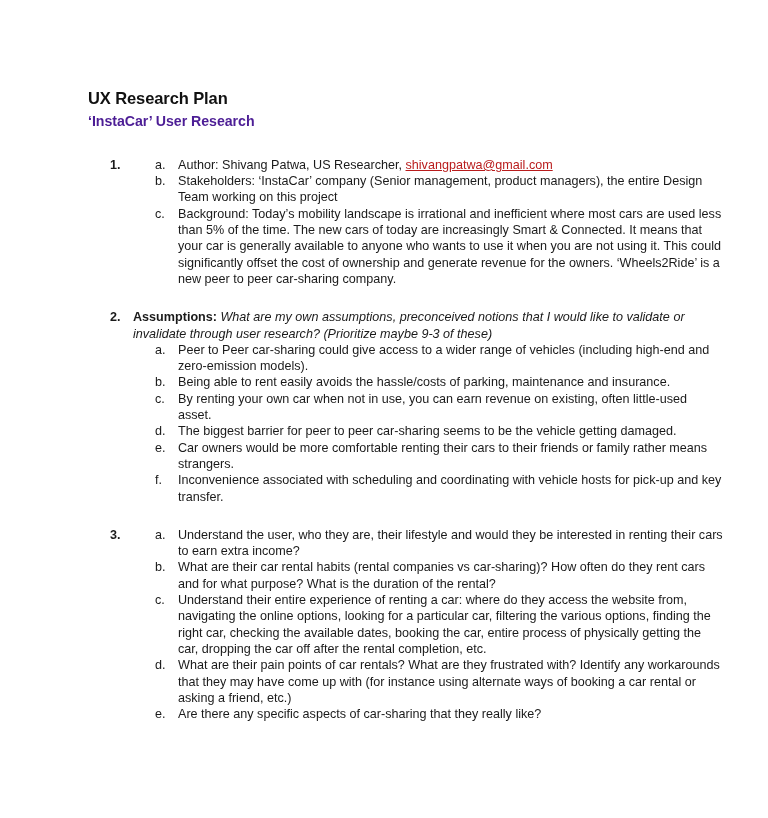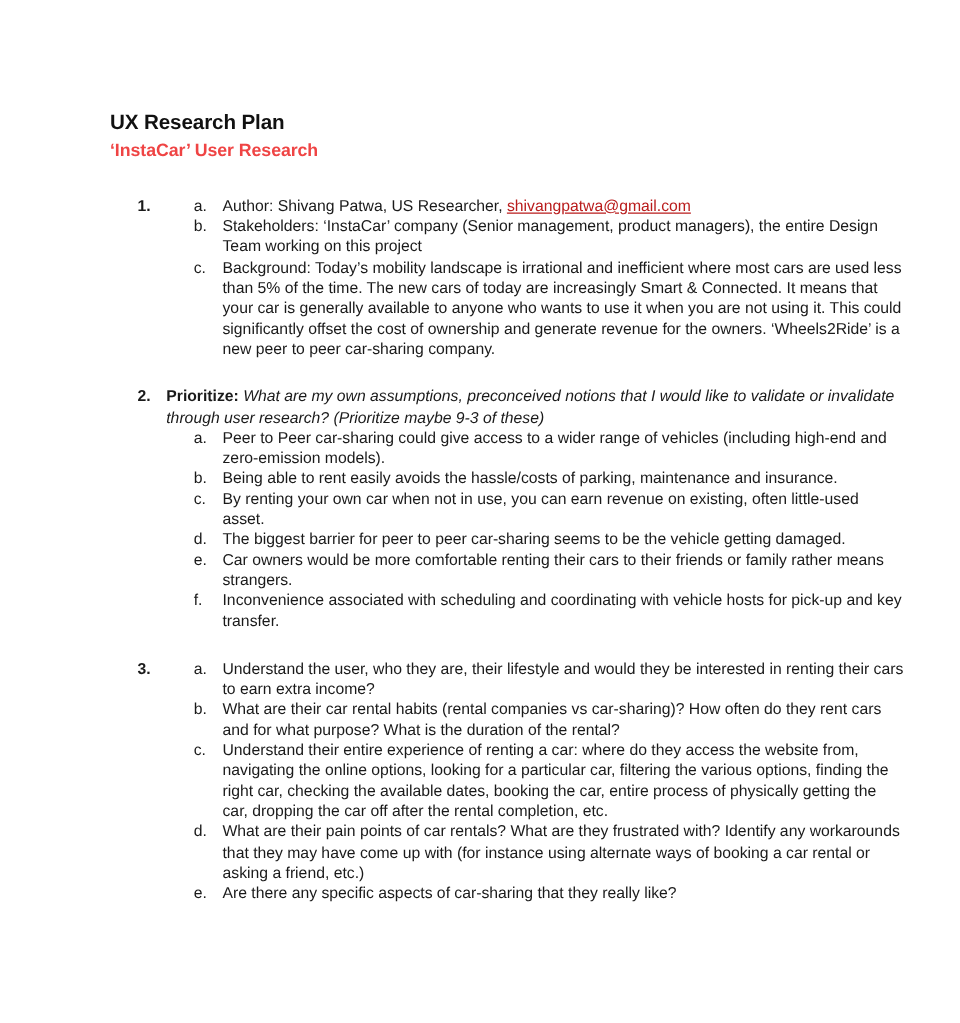--- a/index.html
+++ b/index.html
@@ -34,21 +34,21 @@
     margin: 0;
     letter-spacing: -0.1px;
     color: #111111;
   }
   .doc-subtitle {
     font-size: 14.2px;
     font-weight: bold;
     line-height: 1.30;
     margin: 3px 0 0 0;
     letter-spacing: -0.05px;
-    color: #ef4444;
+    color: #4c1d95;
   }
 
   
   .outline {
     margin: 0;
     padding: 0;
     list-style: none;
     font-size: 12.6px;
     line-height: 16.3px;
   }
@@ -130,21 +130,21 @@
         <li class="lvl2">
           <span class="marker">c.</span>
           <p class="body">Background: Today’s mobility landscape is irrational and inefficient where most cars are used less than 5% of the time. The new cars of today are increasingly Smart &amp; Connected. It means that your car is generally available to anyone who wants to use it when you are not using it. This could significantly offset the cost of ownership and generate revenue for the owners. ‘Wheels2Ride’ is a new peer to peer car-sharing company.</p>
         </li>
       </ol>
     </li>
 
     <li class="lvl1">
       <span class="marker">2.</span>
       <p class="heading-line">
-        <span class="lbl">Prioritize: </span>
+        <span class="lbl">Assumptions: </span>
         <span class="prompt">What are my own assumptions, preconceived notions that I would like to validate or invalidate through user research? (Prioritize maybe 9-3 of these)</span>
       </p>
       <ol class="sublist">
         <li class="lvl2">
           <span class="marker">a.</span>
           <p class="body">Peer to Peer car-sharing could give access to a wider range of vehicles (including high-end and zero-emission models).</p>
         </li>
         <li class="lvl2">
           <span class="marker">b.</span>
           <p class="body">Being able to rent easily avoids the hassle/costs of parking, maintenance and insurance.</p>

